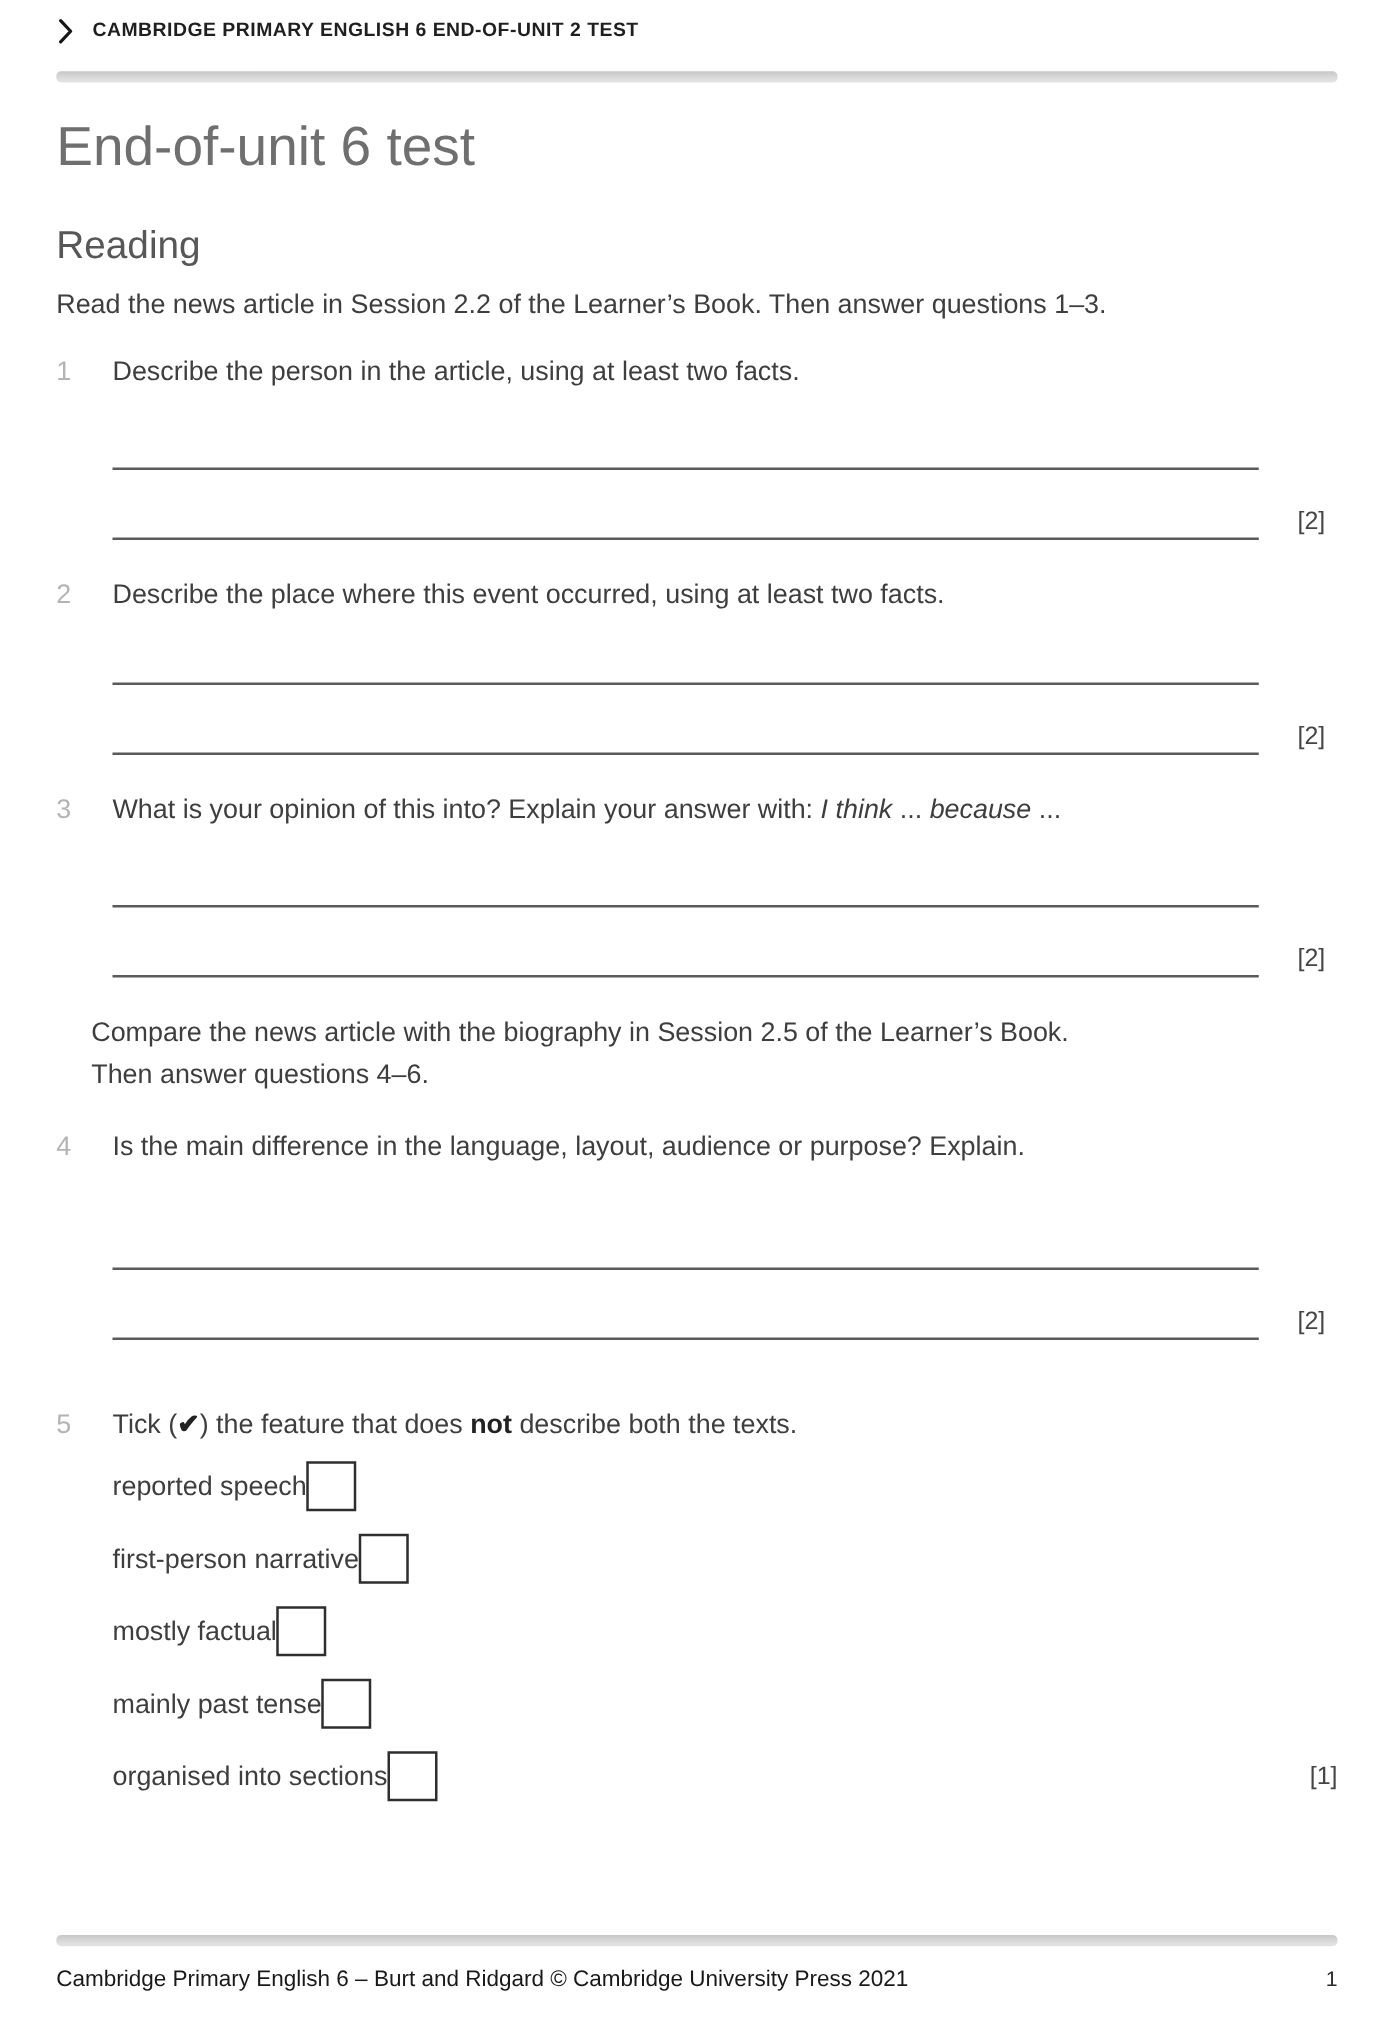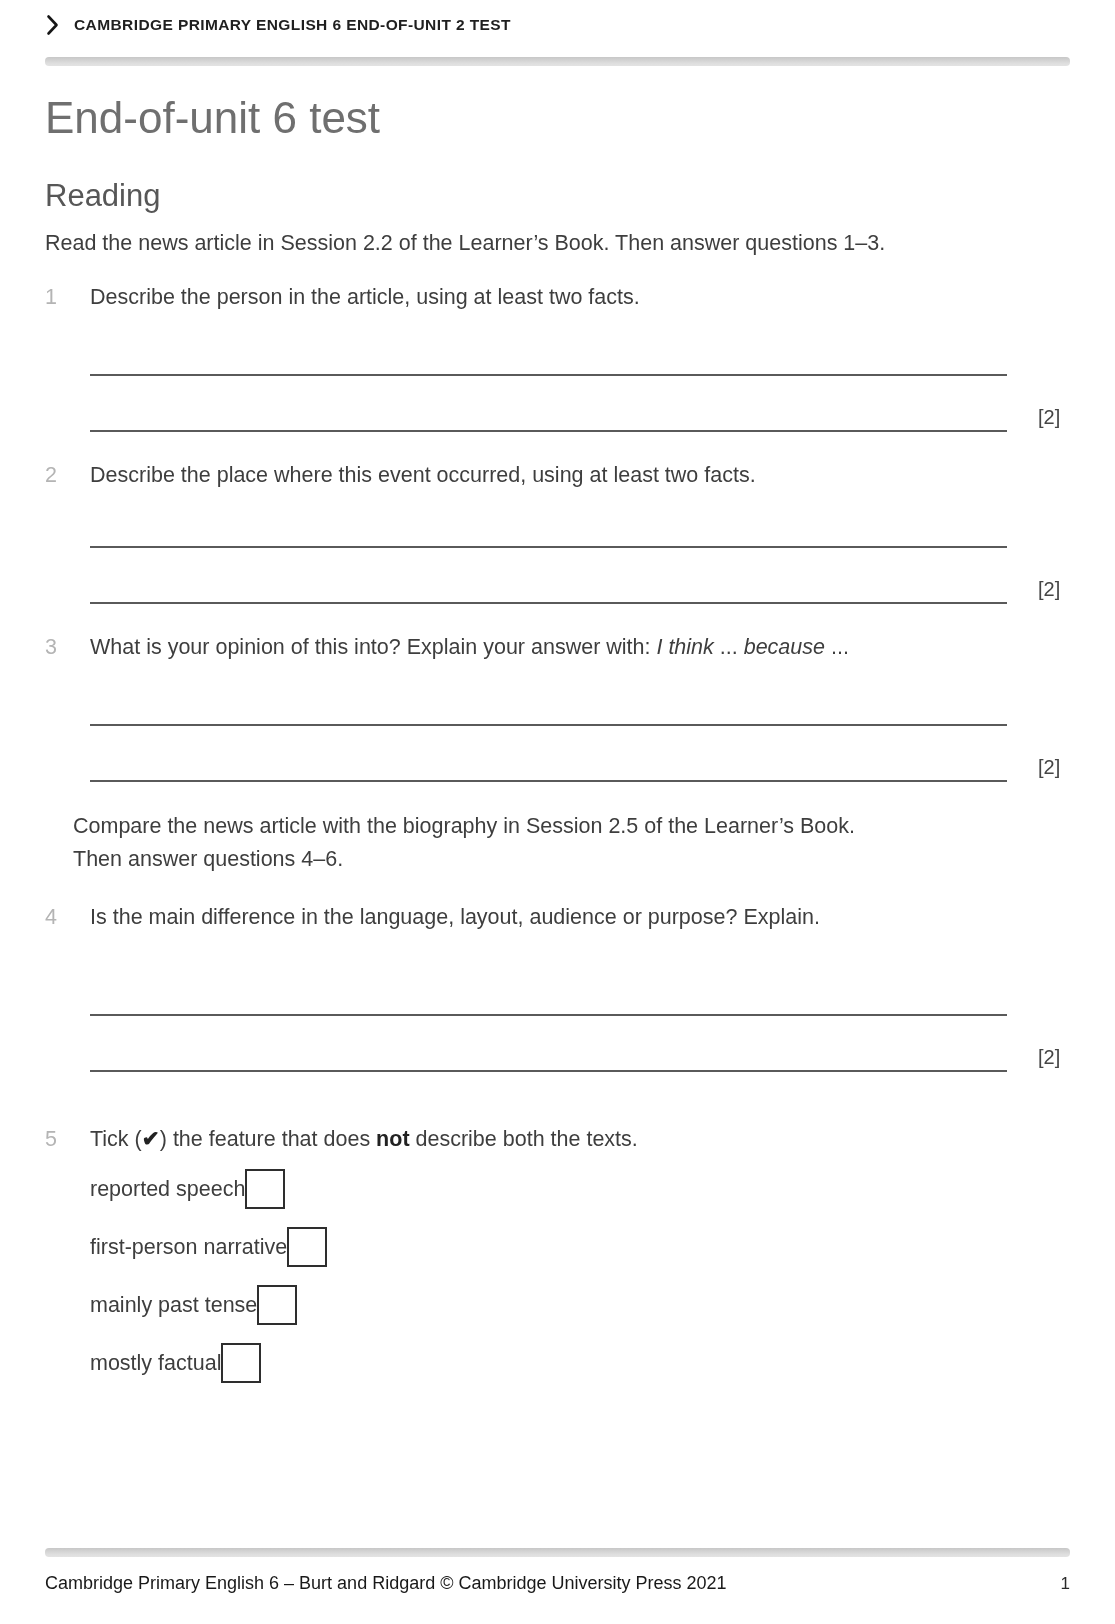--- a/index.html
+++ b/index.html
@@ -187,26 +187,31 @@
       <div class="options">
         <div class="opt-row">
           <span class="opt-label">reported speech</span>
           <span class="checkbox"></span>
         </div>
         <div class="opt-row">
           <span class="opt-label">first-person narrative</span>
           <span class="checkbox"></span>
         </div>
         <div class="opt-row">
+          <span class="opt-label">mostly factual</span>
+          <span class="checkbox"></span>
+        </div>
+        <div class="opt-row">
           <span class="opt-label">mainly past tense</span>
           <span class="checkbox"></span>
         </div>
         <div class="opt-row">
-          <span class="opt-label">mostly factual</span>
-          <span class="checkbox"></span>
+          <span class="opt-label">organised into sections</span>
+          <span class="checkbox"></span>
+          <span class="marks opt-marks">[1]</span>
         </div>
       </div>
     </section>
 
   </div>
 
   <div class="footer">
     <div class="rule"></div>
     <div class="footer-row">
       <span>Cambridge Primary English 6 – Burt and Ridgard © Cambridge University Press 2021</span>

